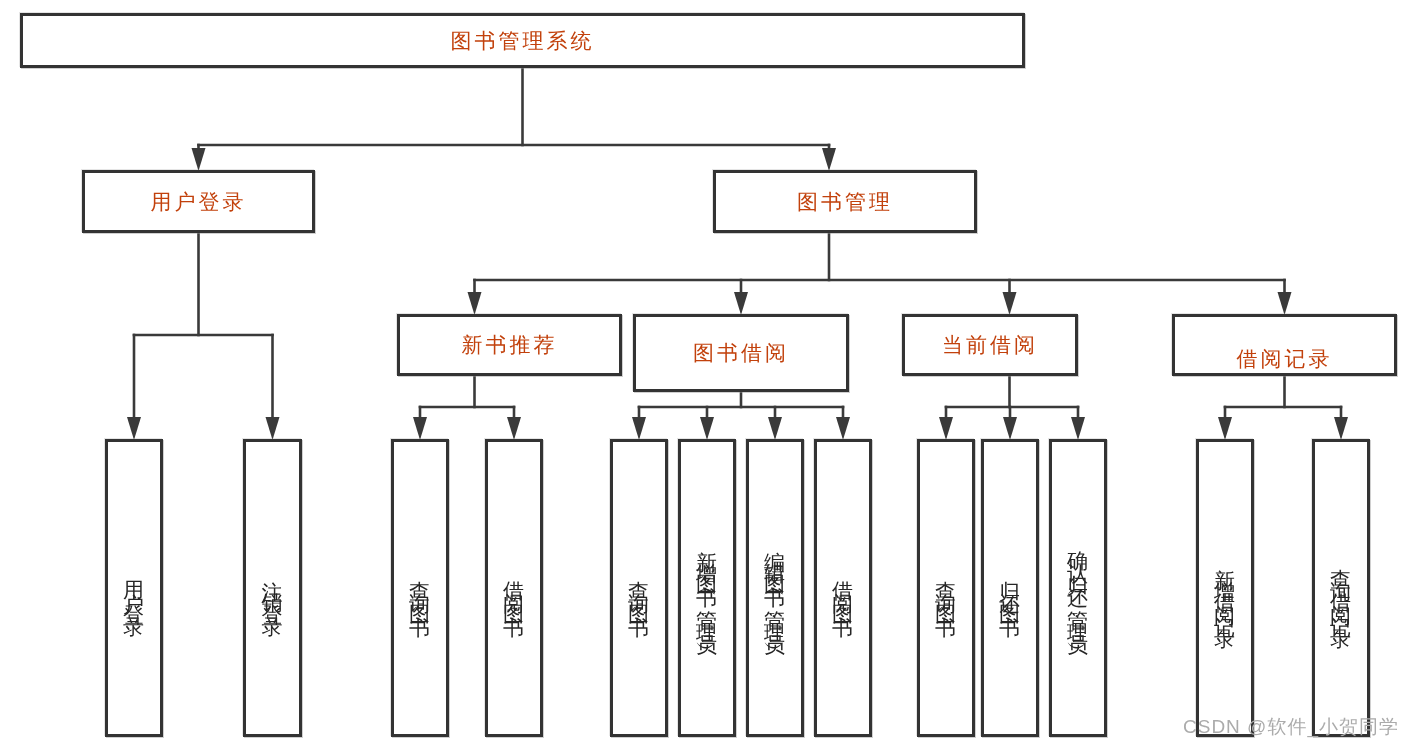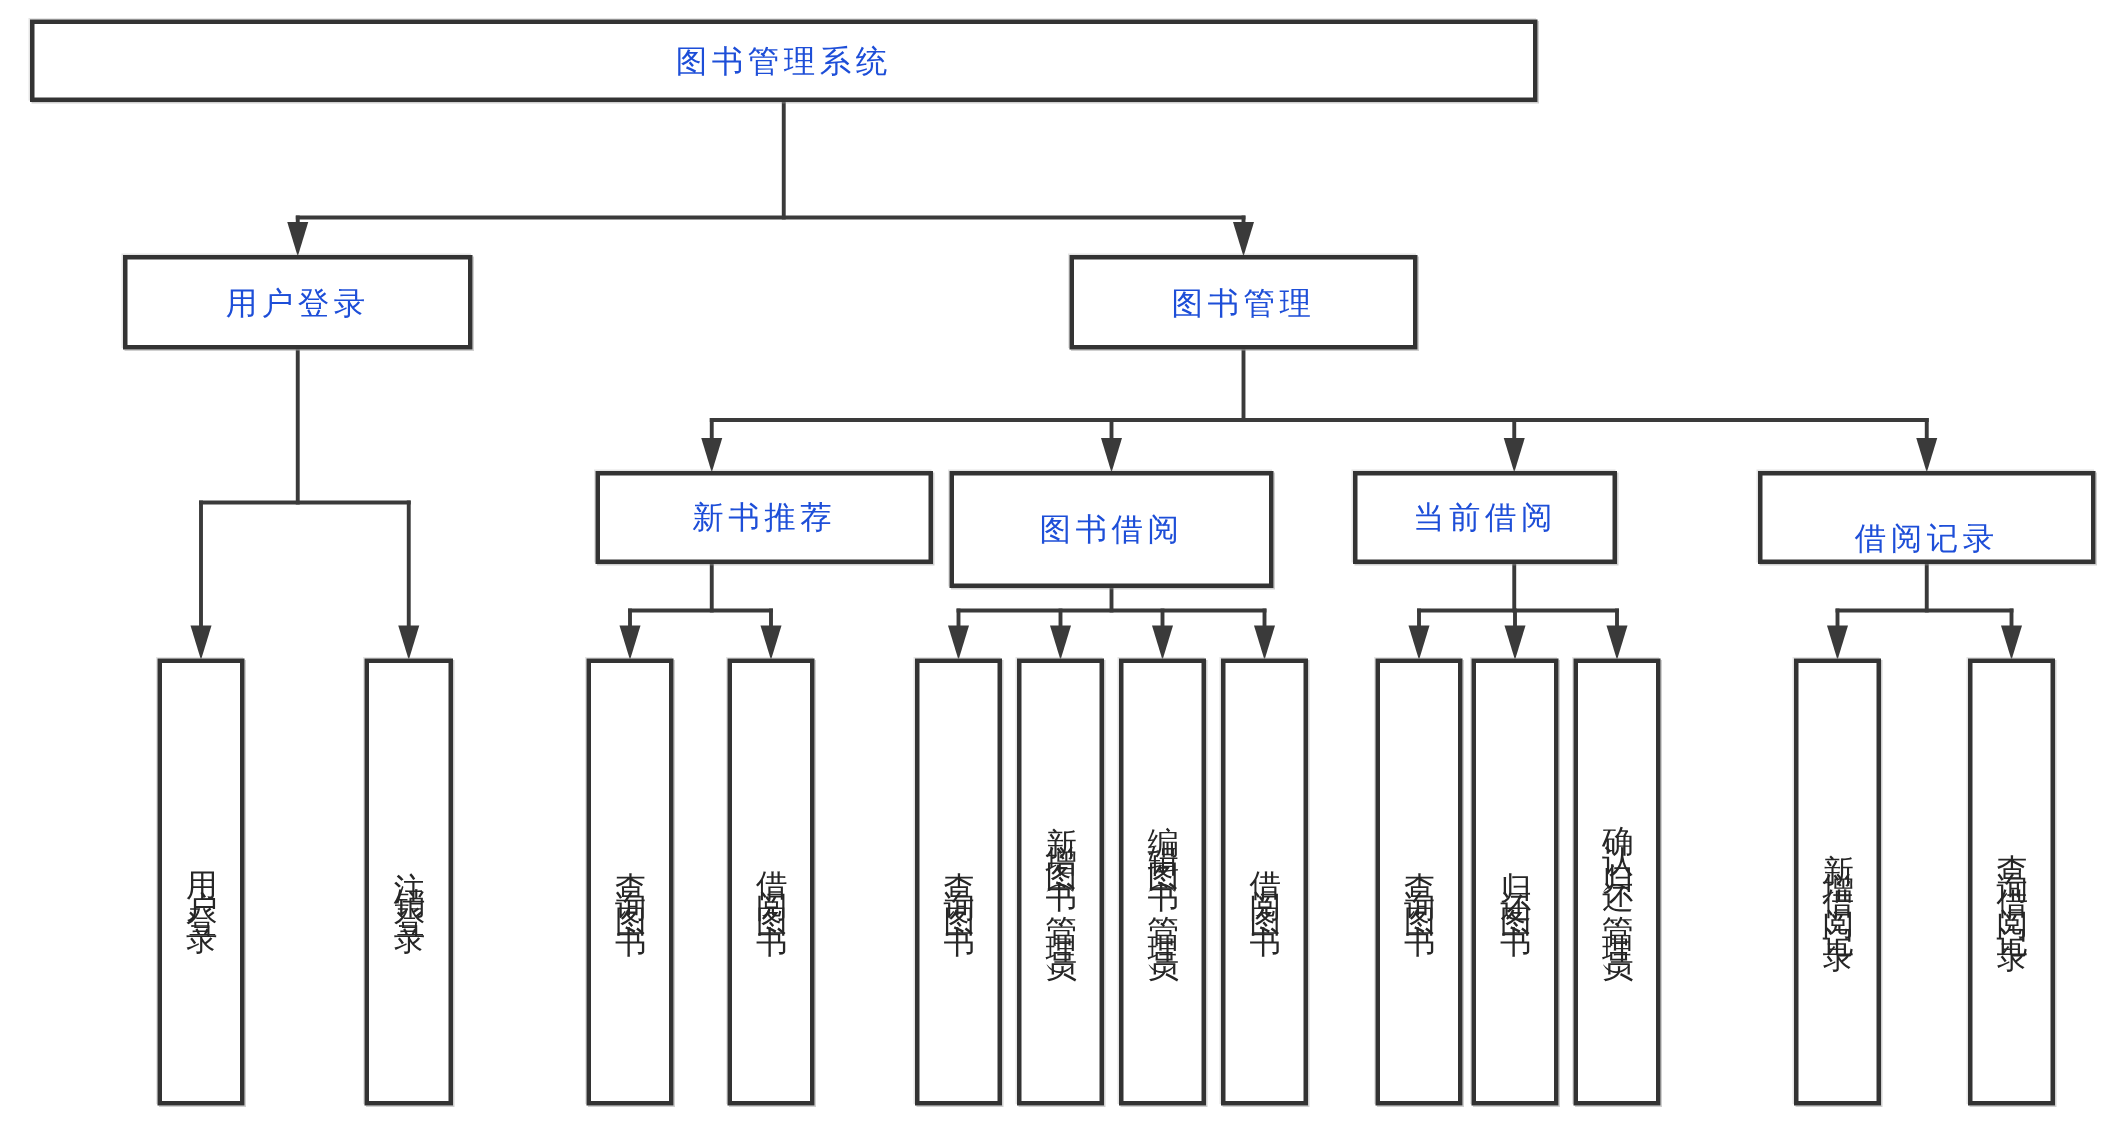--- a/index.html
+++ b/index.html
@@ -31,21 +31,21 @@
     display: flex;
     align-items: center;
     justify-content: center;
     z-index: 2;
     color: #262626;
   }
   .node .lbl-h {
     font-size: 21px;
     letter-spacing: 3px;
     white-space: nowrap;
-    color: #1d4ed8;
+    color: #c2410c;
   }
   .node .lbl-v {
     writing-mode: vertical-rl;
     text-orientation: mixed;
     font-size: 21px;
     letter-spacing: 12px;
     line-height: 1;
     color: #262626;
   }
   #watermark {
@@ -117,21 +117,21 @@
       <line x1="1341" y1="407" x2="1341" y2="420" stroke="#3a3a3a" stroke-width="2.6" stroke-linecap="square"></line>
       <polygon points="1334,417 1348,417 1341,440" fill="#3a3a3a"></polygon>
     </svg>
   <div id="nodes">
       <div class="node" style="left: 20px; top: 13px; width: 1005px; height: 55px;">
         <span class="lbl-h">图书管理系统</span>
       </div>
       <div class="node" style="left: 82px; top: 170px; width: 233px; height: 63px;">
         <span class="lbl-h">用户登录</span>
       </div>
-      <div class="node" style="left: 713px; top: 170px; width: 232px; height: 63px;">
+      <div class="node" style="left: 713px; top: 170px; width: 264px; height: 63px;">
         <span class="lbl-h">图书管理</span>
       </div>
       <div class="node" style="left: 362px; top: 314px; width: 225px; height: 62px; margin-left: 35px;">
         <span class="lbl-h">新书推荐</span>
       </div>
       <div class="node" style="left: 633px; top: 314px; width: 216px; height: 78px;">
         <span class="lbl-h">图书借阅</span>
       </div>
       <div class="node" style="left: 902px; top: 314px; width: 176px; height: 62px; text-align: right;">
         <span class="lbl-h">当前借阅</span>
@@ -172,13 +172,14 @@
       <div class="node" style="left: 1049px; top: 439px; width: 58px; height: 298px;">
         <span class="lbl-v">确认归还（管理员）</span>
       </div>
       <div class="node" style="left: 1196px; top: 439px; width: 58px; height: 298px;">
         <span class="lbl-v">新增借阅记录</span>
       </div>
       <div class="node" style="left: 1312px; top: 439px; width: 58px; height: 298px;">
         <span class="lbl-v">查询借阅记录</span>
       </div>
     </div>
+  <div id="watermark">CSDN @软件_小贺同学</div>
 </div>
 
 </body></html>

